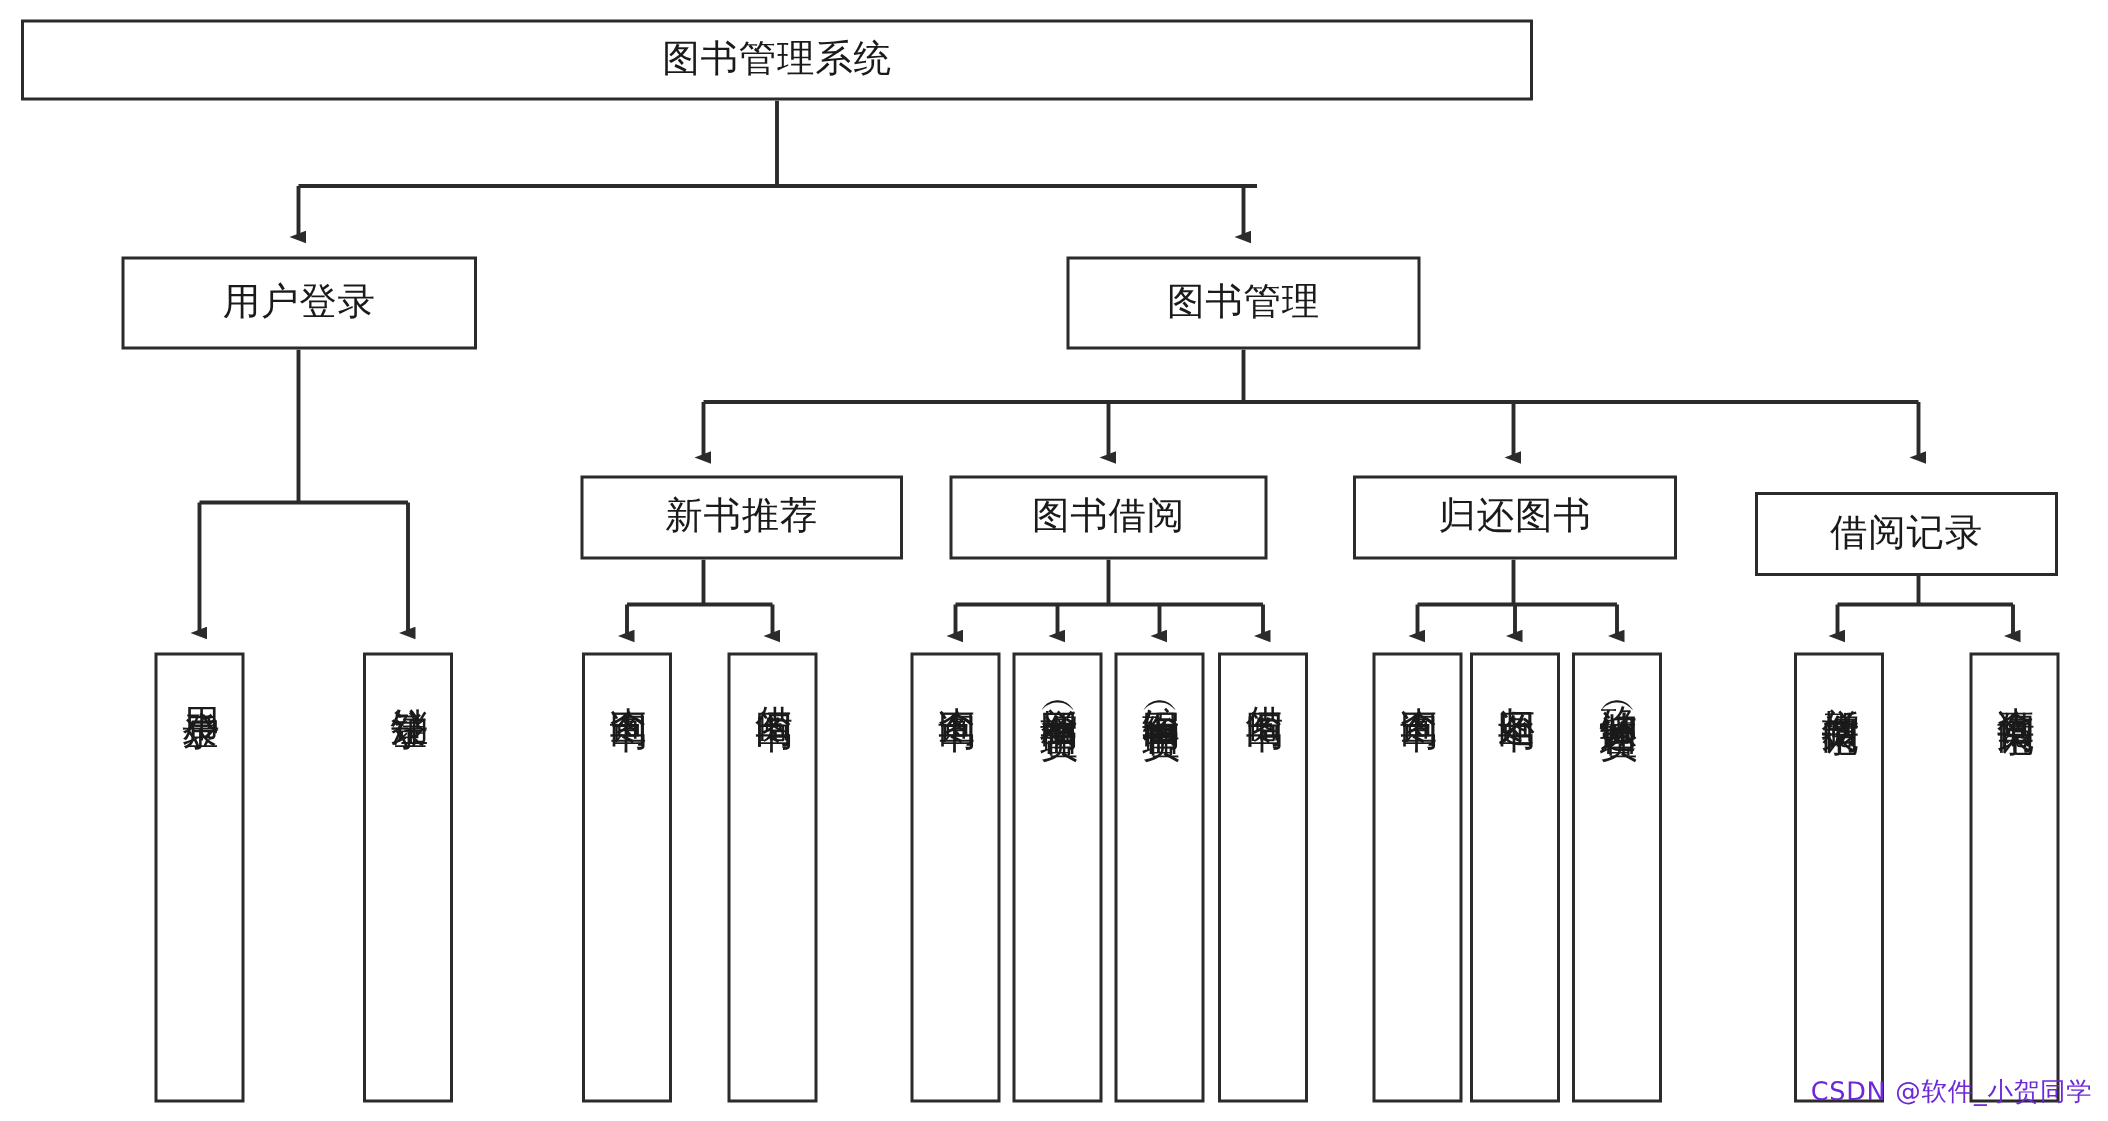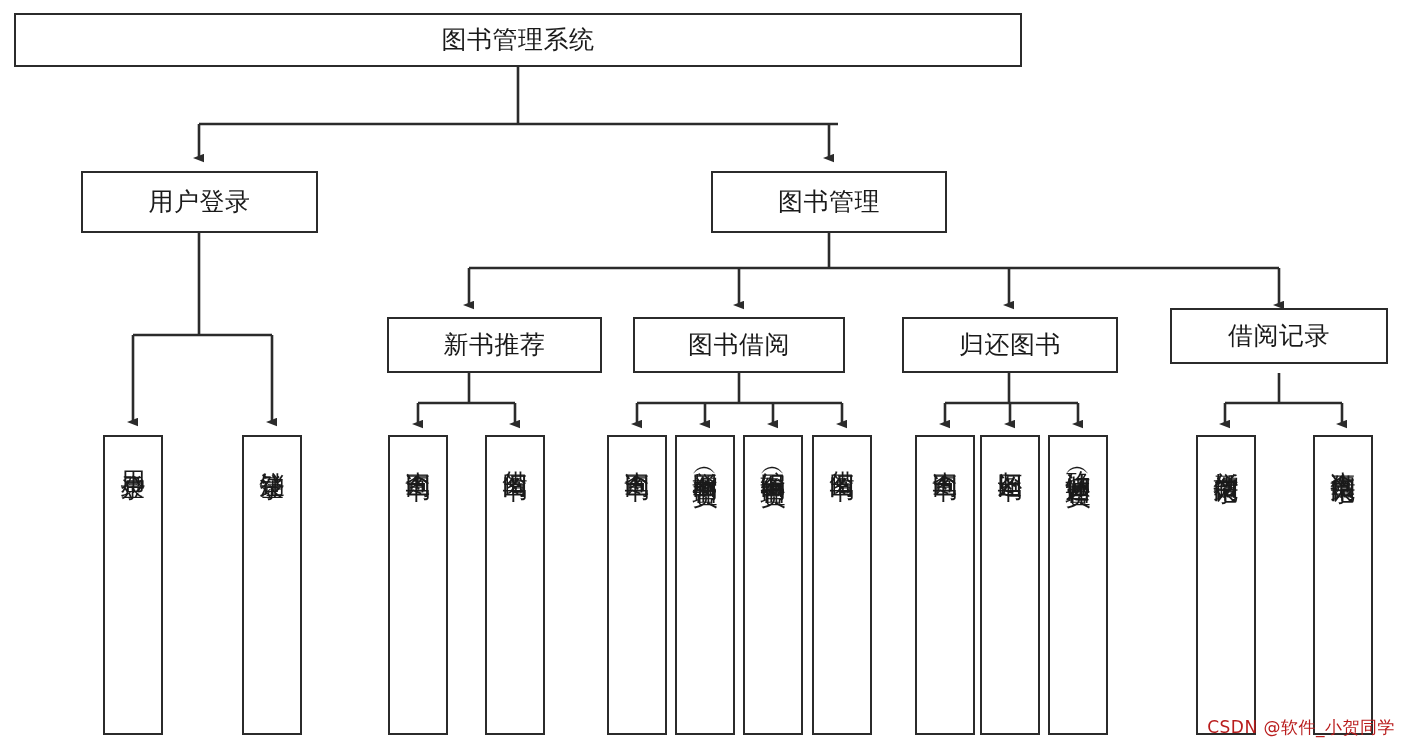--- a/index.html
+++ b/index.html
@@ -64,21 +64,21 @@
     line-height: 1.08;
     letter-spacing: 2px;
     white-space: nowrap;
     max-height: 278px;
   }
   #watermark {
     position: absolute;
     right: 10px;
     bottom: 8px;
     font-size: 17px;
-    color: #b91c1c;
+    color: #6d28d9;
     white-space: nowrap;
     letter-spacing: 0.5px;
   }
 </style>
 </head>
 <body>
 
 <div id="diagram-root">
 
   <svg id="connectors" viewBox="0 0 1405 747" xmlns="http://www.w3.org/2000/svg">
@@ -144,21 +144,21 @@
 
   <div class="node horiz" style="left:363px; top:317px; width:215px; height:56px;margin-left:24px;">
     <span class="label">新书推荐</span>
   </div>
   <div class="node horiz" style="left:633px; top:317px; width:212px; height:56px;">
     <span class="label">图书借阅</span>
   </div>
   <div class="node horiz" style="left:902px; top:317px; width:216px; height:56px;">
     <span class="label">归还图书</span>
   </div>
-  <div class="node horiz" style="left:1170px; top:308px; width:218px; height:56px;">
+  <div class="node horiz" style="left:1170px; top:328px; width:202px; height:56px;">
     <span class="label">借阅记录</span>
   </div>
 
   <div class="node vert" style="left:103px; top:435px; width:60px; height:300px;">
     <span class="label">用户登录</span>
   </div>
   <div class="node vert" style="left:242px; top:435px; width:60px; height:300px;">
     <span class="label">注销登录</span>
   </div>
 

